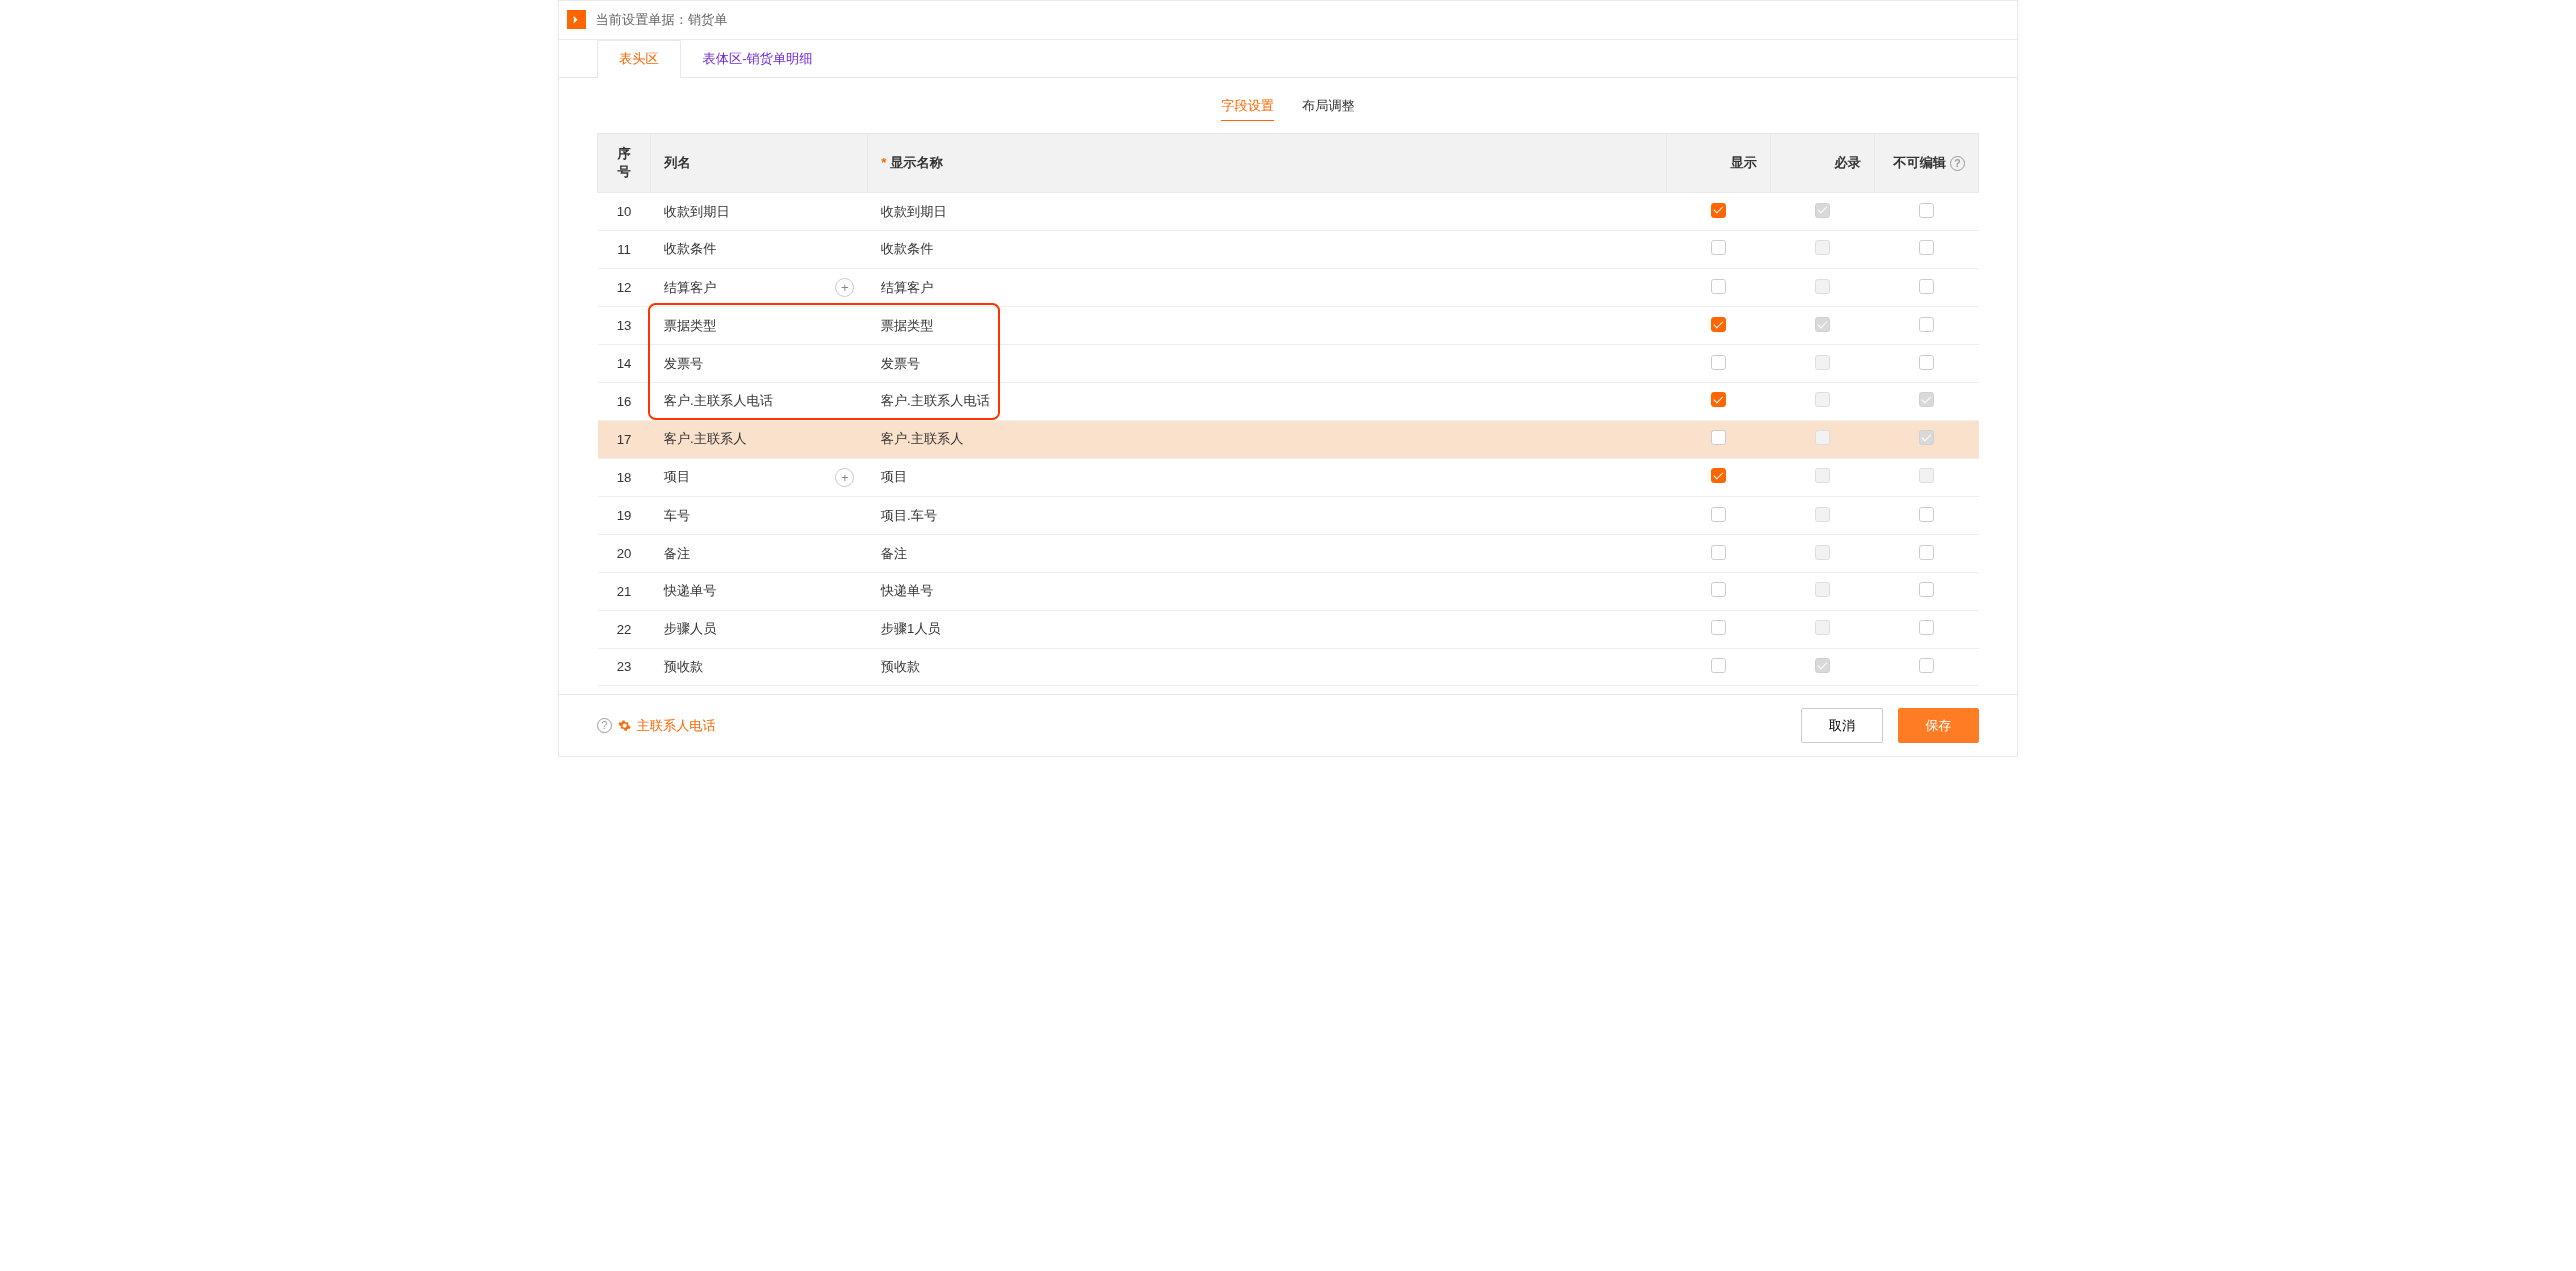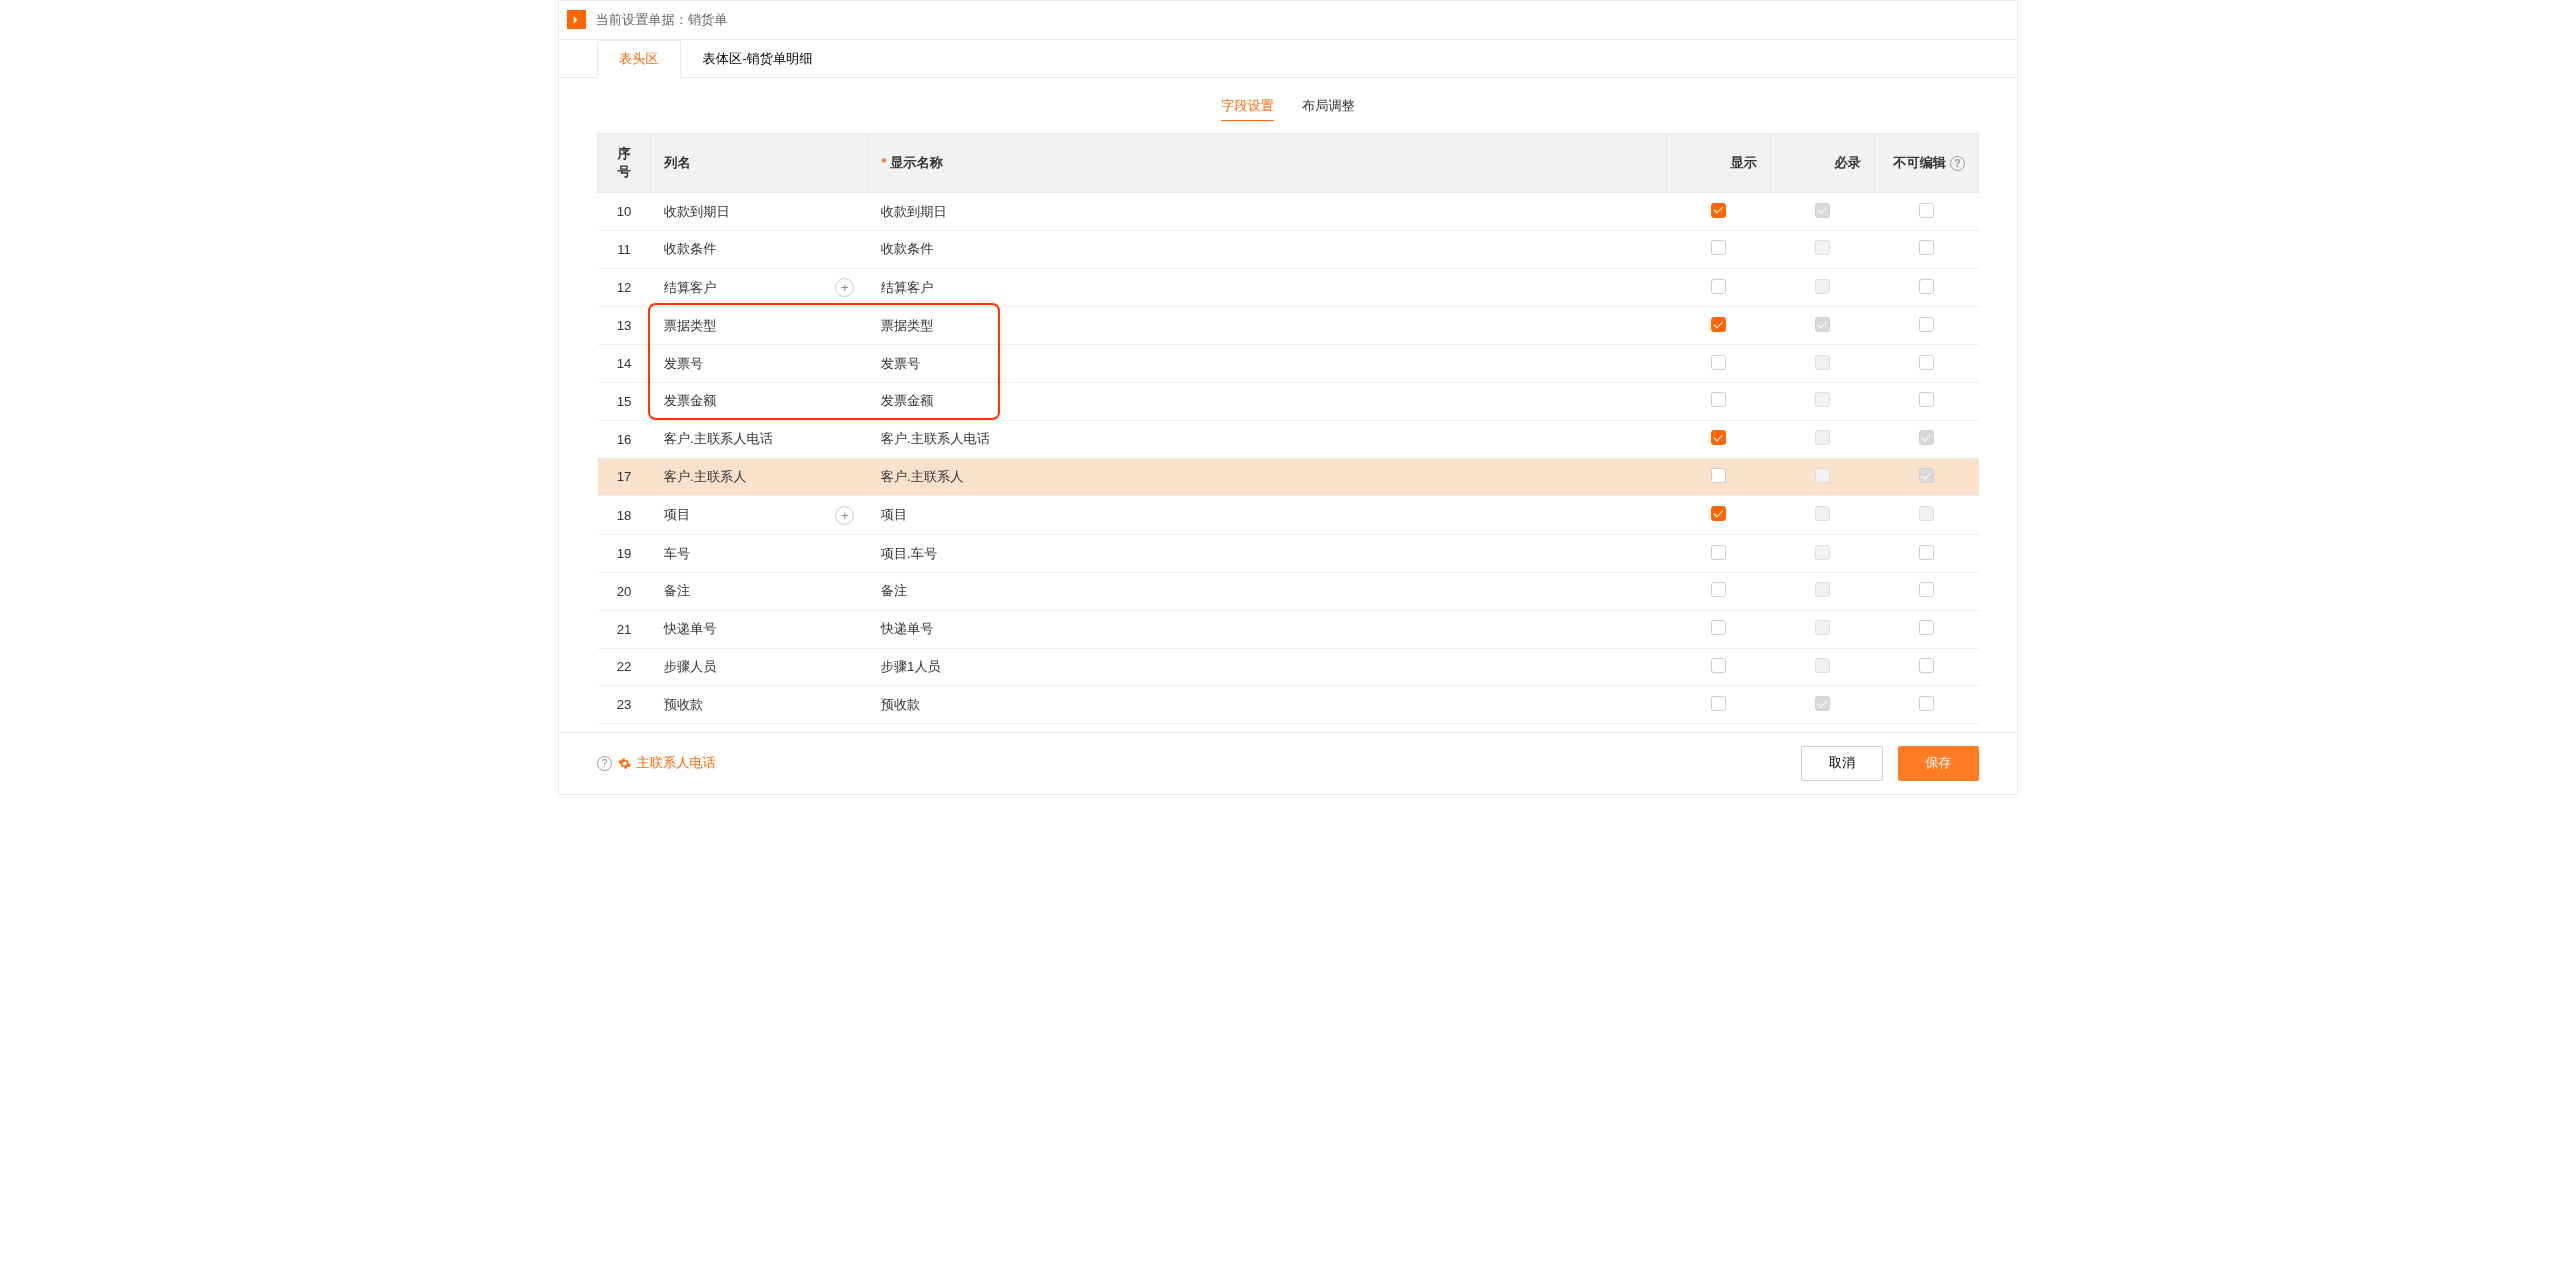--- a/index.html
+++ b/index.html
@@ -6,21 +6,21 @@
 body { font-family: -apple-system, "PingFang SC", "Microsoft YaHei", sans-serif; font-size: 13.2px; color: #333; background: #fff; }
 
 .container { width: 1460px; margin: 0 auto; border: 0.9px solid #e8e8e8; background: #fff; }
 
 .top-bar { display: flex; align-items: center; padding: 9.4px 7.6px; border-bottom: 0.9px solid #e8e8e8; gap: 10px; }
 .expand-btn { width: 19px; height: 19px; background: #f60; display: flex; align-items: center; justify-content: center; cursor: pointer; }
 .expand-btn svg { width: 11.3px; height: 11.3px; fill: #fff; }
 .top-label { color: #666; }
 
 .main-tabs { display: flex; padding: 0 38px; border-bottom: 0.9px solid #e8e8e8; }
-.main-tab { padding: 9.4px 21px; cursor: pointer; color: #000000; border: 0.9px solid transparent; border-bottom: none; margin-bottom: -0.9px; }
+.main-tab { padding: 9.4px 21px; cursor: pointer; color: #6d28d9; border: 0.9px solid transparent; border-bottom: none; margin-bottom: -0.9px; }
 .main-tab.active { color: #f60; border-color: #e8e8e8; background: #fff; border-top-left-radius: 1.9px; border-top-right-radius: 1.9px; }
 
 .sub-tabs { display: flex; justify-content: center; padding: 13.2px 0 0; gap: 28px; }
 .sub-tab { padding: 5.7px 0; cursor: pointer; color: #333; border-bottom: 1.9px solid transparent; }
 .sub-tab.active { color: #f60; border-bottom-color: #f60; }
 
 .table-wrap { padding: 11.3px 38px 0; }
 table { width: 100%; border-collapse: collapse; }
 th { background: #f2f2f2; text-align: left; padding: 11.3px 13.2px; font-weight: 600; border: 0.9px solid #e8e8e8; color: #333; }
 th.center { text-align: right; }
@@ -149,32 +149,20 @@
               <div class="name-cell">
                 <span>发票号</span>
               </div>
             </td>
             <td>发票号</td>
             <td class="center"><span class="chk"></span></td>
             <td class="center"><span class="chk disabled"></span></td>
             <td class="center"><span class="chk"></span></td>
           </tr>
           <tr>
-            <td class="seq">15</td>
-            <td>
-              <div class="name-cell">
-                <span>发票金额</span>
-              </div>
-            </td>
-            <td>发票金额</td>
-            <td class="center"><span class="chk"></span></td>
-            <td class="center"><span class="chk disabled"></span></td>
-            <td class="center"><span class="chk"></span></td>
-          </tr>
-          <tr>
             <td class="seq">16</td>
             <td>
               <div class="name-cell">
                 <span>客户.主联系人电话</span>
               </div>
             </td>
             <td>客户.主联系人电话</td>
             <td class="center"><span class="chk checked"></span></td>
             <td class="center"><span class="chk disabled"></span></td>
             <td class="center"><span class="chk disabled-checked"></span></td>

